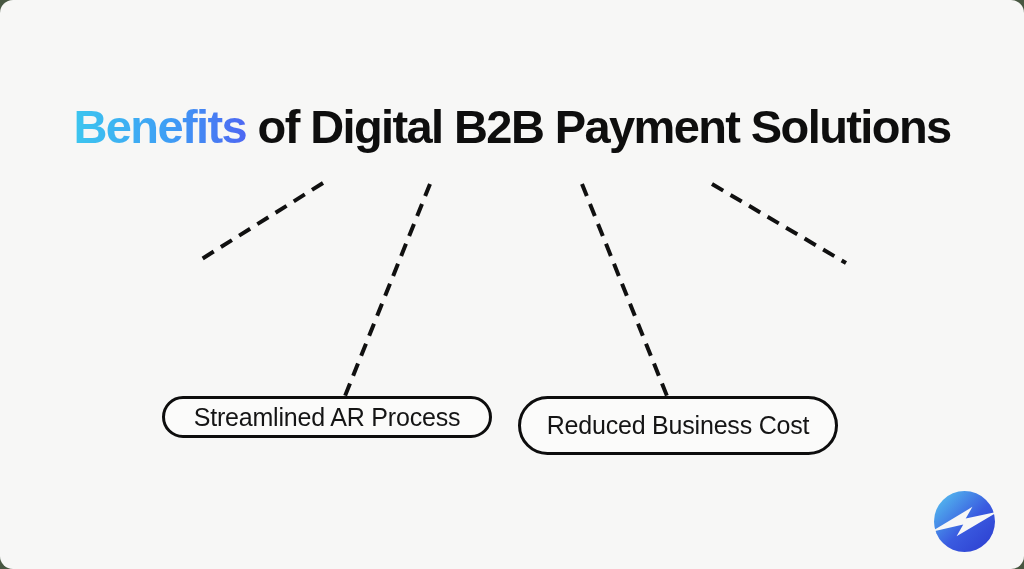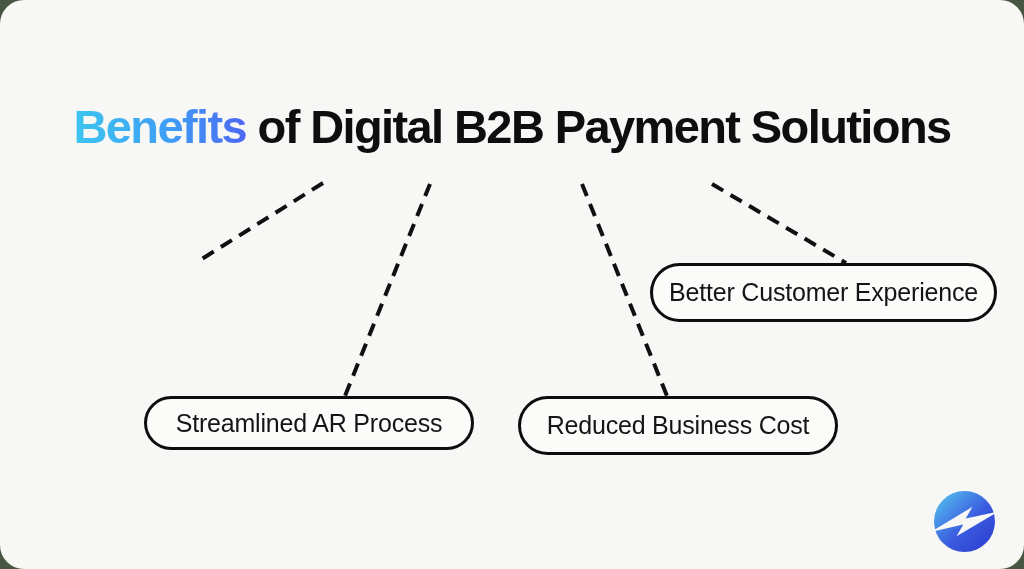--- a/index.html
+++ b/index.html
@@ -5,21 +5,21 @@
   html,body{margin:0;padding:0;}
   body{
     background:#485741;
     width:1024px;height:569px;
     font-family:"Liberation Sans","DejaVu Sans",sans-serif;
   }
   .canvas{
     position:relative;
     width:1024px;height:569px;
     background:#F7F7F6;
-    border-radius:24px;
+    border-radius:13px;
     overflow:hidden;
   }
   .title{
     position:absolute;
     top:100px;left:0;width:100%;
     margin:0;
     text-align:center;
     font-size:47px;
     font-weight:bold;
     letter-spacing:-1.6px;
@@ -51,21 +51,21 @@
     background:#FBFBFA;
     display:flex;
     align-items:center;
     justify-content:center;
     font-size:25px;
     letter-spacing:-0.2px;
     color:#151515;
     white-space:nowrap;
   }
   .pill-1{left:30px;top:263px;width:298px;height:61px;}
-  .pill-2{left:144px;top:396px;width:330px;height:54px;align-items:center;}
+  .pill-2{left:162px;top:396px;width:330px;height:42px;align-items:center;}
   .pill-3{left:518px;top:396px;width:320px;height:59px;}
   .pill-4{left:650px;top:263px;width:347px;height:59px;}
   .logo{
     position:absolute;
     left:934px;top:491px;
     width:61px;height:61px;
   }
   .logo svg{display:block;width:100%;height:100%;}
 </style>
 </head>
@@ -84,23 +84,20 @@
 
 
   <div class="pill pill-2">
     <span>Streamlined AR Process</span>
   </div>
 
   <div class="pill pill-3">
     <span>Reduced Business Cost</span>
   </div>
 
-  <div class="pill pill-4">
-    <span>Better Customer Experience</span>
-  </div>
 
   <div class="logo">
     <svg viewBox="0 0 100 100" xmlns="http://www.w3.org/2000/svg">
       <defs>
         <linearGradient id="logoGrad" x1="0" y1="0" x2="1" y2="1">
           <stop offset="0" stop-color="#58CBF1"></stop>
           <stop offset="0.55" stop-color="#3A5BE0"></stop>
           <stop offset="1" stop-color="#2B3BCE"></stop>
         </linearGradient>
       </defs>

